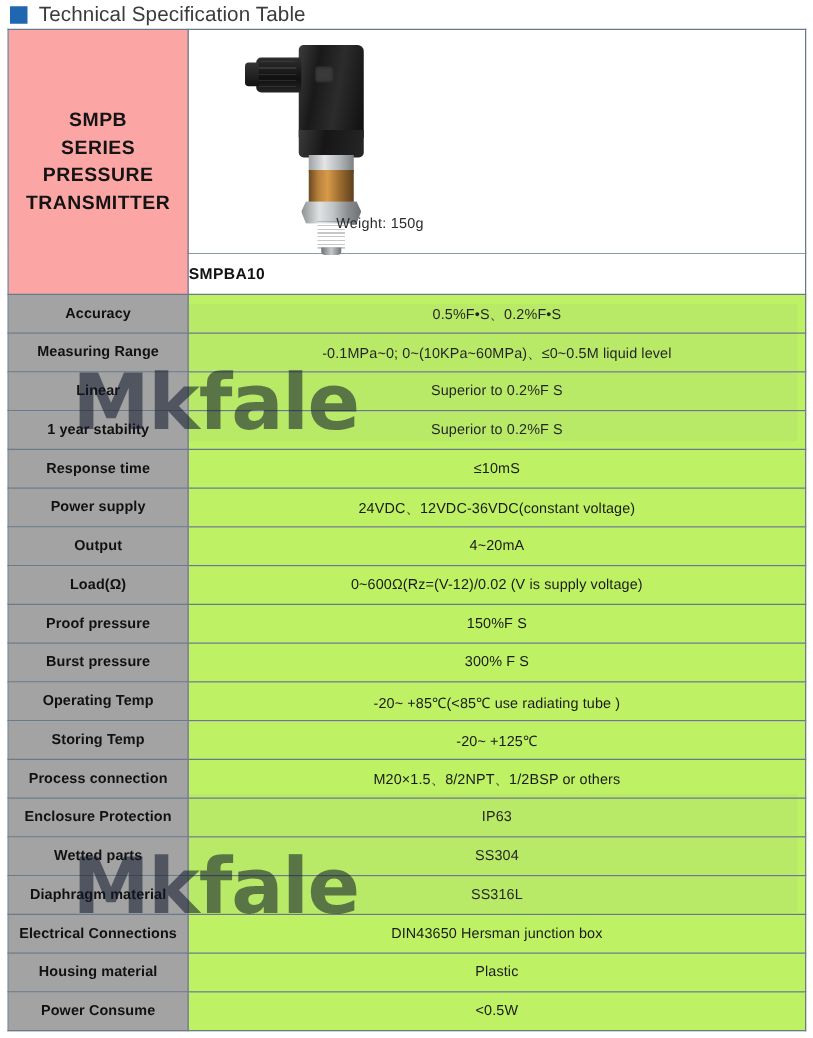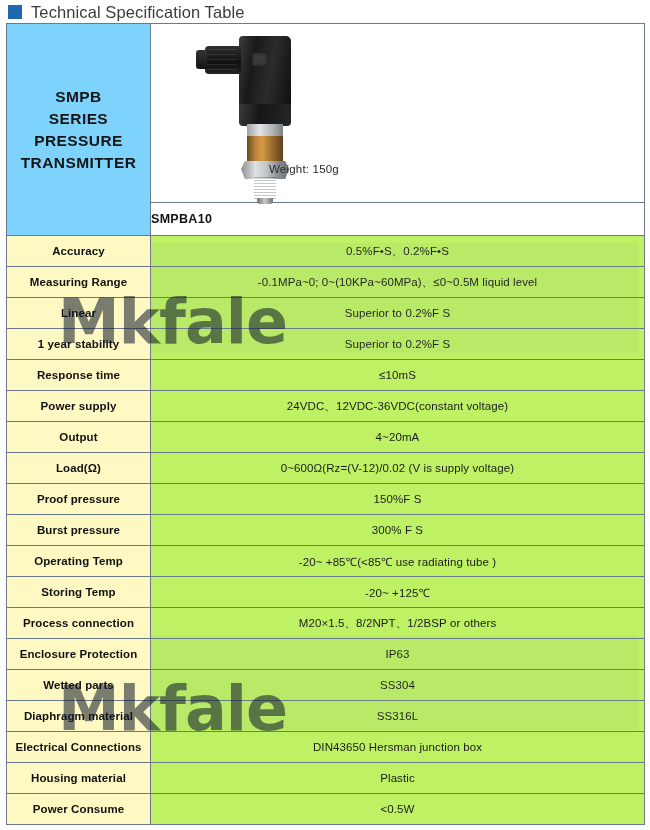--- a/index.html
+++ b/index.html
@@ -54,21 +54,21 @@
   table.spec td {
     border: 1px solid #6b7a8a;
     padding: 0;
     vertical-align: middle;
   }
   col.c-label { width: 144px; }
   col.c-value { width: 494px; }
 
   
   .cell-brand {
-    background: #7dd3fc;
+    background: #fca5a5;
     text-align: center;
     font-weight: bold;
     font-size: 15.5px;
     line-height: 22px;
     color: #141414;
     letter-spacing: 0.4px;
     padding: 6px 4px;
   }
   .cell-image {
     background: #ffffff;
@@ -76,39 +76,39 @@
     position: relative;
   }
   .img-stage {
     position: relative;
     width: 100%;
     height: 178px;
   }
   .weight-note {
     position: absolute;
     left: 118px;
-    bottom: 27px;
+    bottom: 17px;
     font-size: 11.5px;
     color: #2b2b2b;
     letter-spacing: 0.2px;
     white-space: nowrap;
   }
   .cell-model {
     background: #ffffff;
     text-align: left;
     font-weight: bold;
     font-size: 12.5px;
     height: 32px;
     color: #121212;
     letter-spacing: 0.3px;
   }
 
   
   td.lbl {
-    background: #fef9c3;
+    background: #a3a3a3;
     text-align: center;
     font-weight: bold;
     font-size: 11.5px;
     color: #111111;
     height: 30px;
     letter-spacing: 0.1px;
   }
   td.val {
     background: #bef264;
     text-align: center;

